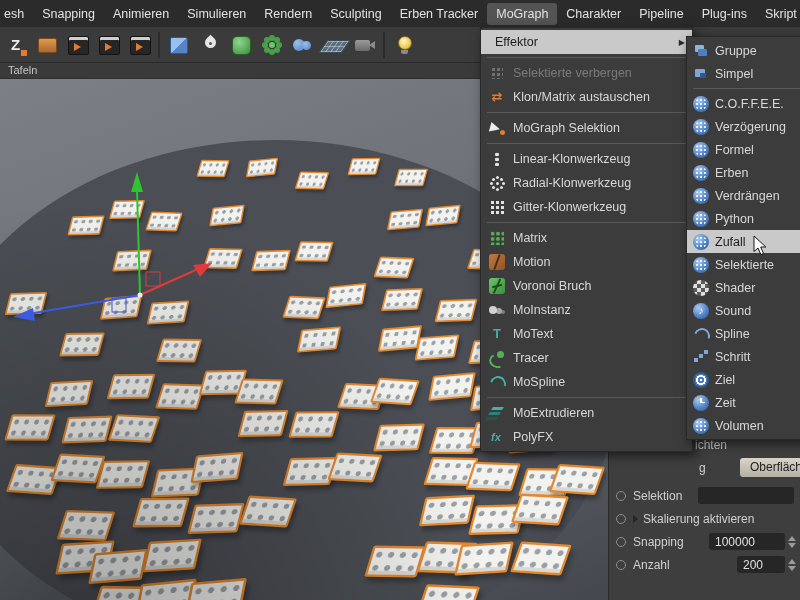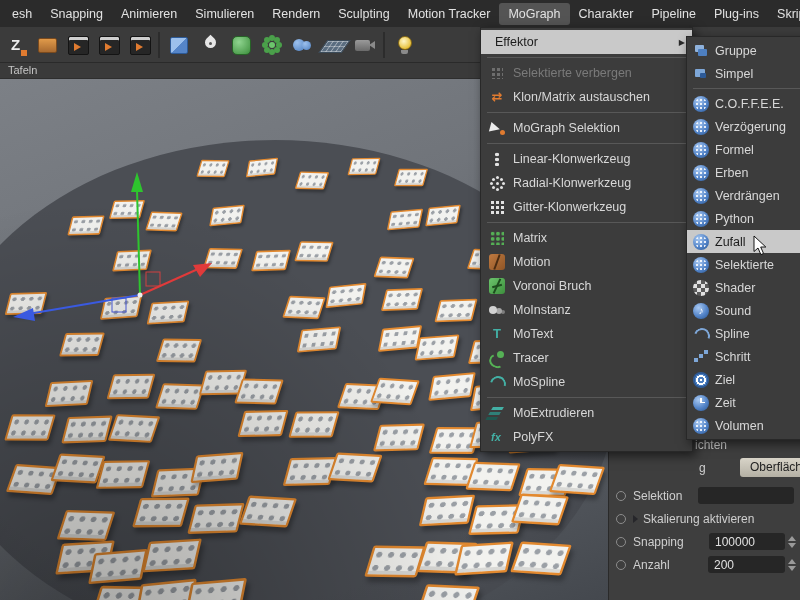--- a/index.html
+++ b/index.html
@@ -3,21 +3,21 @@
 <meta charset="utf-8">
 <style>
   html,body{margin:0;padding:0;}
   body{width:800px;height:600px;position:relative;overflow:hidden;background:#3b3b3b;
        font-family:"Liberation Sans","DejaVu Sans",sans-serif;font-size:13px;color:#d8d8d8;
        -webkit-font-smoothing:antialiased;}
   
   #menubar{position:absolute;left:0;top:0;width:800px;height:27px;background:#2b2b2b;
            display:flex;align-items:center;z-index:4;border-bottom:1px solid #222;}
   .mb-item{padding:4px 9px;font-size:12.5px;color:#e2e2e2;white-space:nowrap;border-radius:3px;}
-  .mb-item:first-child{padding-left:12px;text-align:center;}
+  .mb-item:first-child{padding-left:4px;text-align:center;}
   .mb-item.active{background:#545454;}
   
   #toolbar{position:absolute;left:0;top:27px;width:800px;height:35px;background:#3b3b3b;
            display:flex;align-items:center;z-index:4;border-bottom:1px solid #2a2a2a;}
   .tb-tile{width:31px;height:33px;display:flex;align-items:center;justify-content:center;}
   .tb-sep{width:2px;height:26px;background:#2c2c2c;margin:0 3px;}
   .tbi{width:24px;height:24px;position:relative;font-size:0;}
   .tbi::before,.tbi::after{content:"";position:absolute;}
   .tb-z-gizmo{font-size:15px;font-weight:bold;color:#ececec;line-height:24px;text-align:center;}
   .tb-z-gizmo::after{right:1px;bottom:1px;width:6px;height:6px;background:#e07b30;}
@@ -63,21 +63,21 @@
   .r1 .ap-text{margin-left:82px;}
   .r2 .ap-text{margin-left:86px;}
   .ap-btn{position:absolute;right:-12px;top:2px;height:19px;line-height:19px;padding:0 10px;
           background:linear-gradient(#d8d4c8,#b4b0a4);color:#222;border-radius:3px;font-size:12px;}
   .circ{width:8px;height:8px;border:1.5px solid #8c8c8c;border-radius:50%;margin:0 7px 0 3px;flex:none;}
   .tri{width:0;height:0;border-left:5px solid #26262a;border-top:4px solid transparent;border-bottom:4px solid transparent;margin-right:5px;}
   .ap-label{white-space:nowrap;flex:1;}
   .ap-field{height:17px;background:#262626;border-radius:3px;display:flex;align-items:center;padding:0 6px;color:#e0e0e0;box-sizing:border-box;}
   .w92{width:96px;margin-right:2px;}
   .w80{width:76px;}
-  .w60{width:77px;}
+  .w60{width:48px;}
   .step{display:flex;flex-direction:column;margin:0 0 0 3px;gap:2px;}
   .step i{display:block;width:0;height:0;border-left:4px solid transparent;border-right:4px solid transparent;}
   .su{border-bottom:5px solid #9a9a9a;}
   .sd{border-top:5px solid #9a9a9a;}
   
   #mograph-menu{position:absolute;left:480px;top:27px;width:211px;background:#3c3c3c;border:1px solid #282828;
                 box-shadow:3px 4px 10px rgba(0,0,0,.55);padding:2px 0;z-index:5;}
   #effektor-submenu{position:absolute;left:686px;top:36px;width:122px;background:#3c3c3c;border:1px solid #282828;
                 box-shadow:3px 4px 10px rgba(0,0,0,.55);padding:2px 0;z-index:6;}
   .m-row{display:flex;align-items:center;height:24px;padding:0 10px 0 8px;position:relative;color:#d8d8d8;font-size:12.5px;}
@@ -143,21 +143,21 @@
 </head>
 <body>
 
 <div id="menubar">
     <div class="mb-item">esh</div>
     <div class="mb-item">Snapping</div>
     <div class="mb-item">Animieren</div>
     <div class="mb-item">Simulieren</div>
     <div class="mb-item">Rendern</div>
     <div class="mb-item">Sculpting</div>
-    <div class="mb-item">Motion Tracker</div>
+    <div class="mb-item">Erben Tracker</div>
     <div class="mb-item active">MoGraph</div>
     <div class="mb-item">Charakter</div>
     <div class="mb-item">Pipeline</div>
     <div class="mb-item">Plug-ins</div>
     <div class="mb-item">Skript</div>
   </div>
 <div id="toolbar">
     <div class="tb-tile">
       <div class="tbi tb-z-gizmo">Z</div>
     </div>

